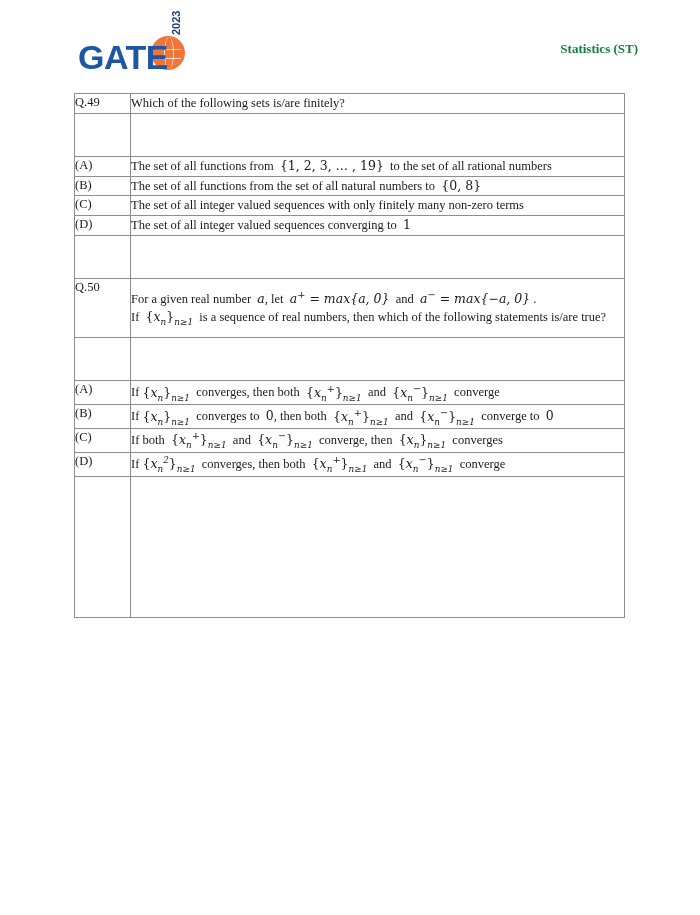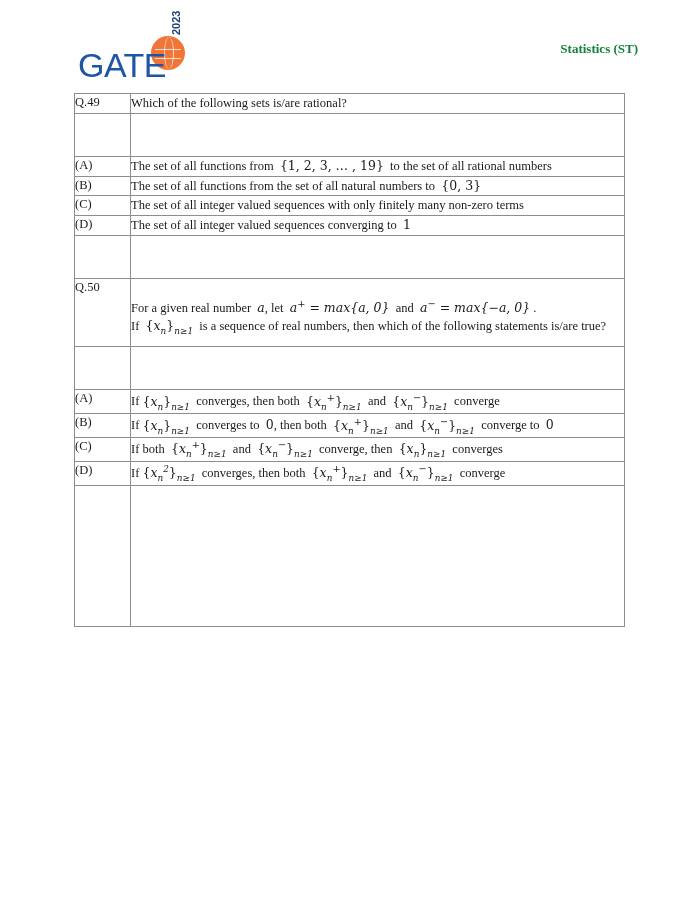--- a/index.html
+++ b/index.html
@@ -26,23 +26,23 @@
   .logo {
     position: absolute;
     left: 78px;
     top: 32px;
     width: 130px;
     height: 46px;
   }
   .logo-text {
     position: absolute;
     left: 0;
-    top: 14px;
+    top: 6px;
     font-family: "Liberation Sans", "DejaVu Sans", sans-serif;
-    font-weight: normal;
+    font-weight: bold;
     font-size: 34px;
     letter-spacing: -0.5px;
     color: #1f55a5;
     line-height: 38px;
     z-index: 3;
   }
   .logo-globe {
     position: absolute;
     left: 73px;
     top: 4px;
@@ -120,21 +120,21 @@
     padding: 11px 0 10px 8px;
     line-height: 1.35;
     white-space: nowrap;
   }
   .cell-body {
     font-size: 12.5px;
     padding: 11px 10px 10px 11px;
     line-height: 1.5;
   }
   .cell-body.multi {
-    padding-top: 18px;
+    padding-top: 9px;
     padding-bottom: 9px;
     line-height: 1.45;
   }
   .row-spacer td {
     height: 42px;
   }
   .row-tail td {
     height: 140px;
   }
 
@@ -171,36 +171,36 @@
 
 <table class="qtable">
   <colgroup>
     <col class="col-label">
     <col>
   </colgroup>
   <tbody>
 
     <tr>
       <td class="cell-label">Q.49</td>
-      <td class="cell-body">Which of the following sets is/are rational?</td>
+      <td class="cell-body">Which of the following sets is/are finitely?</td>
     </tr>
 
     <tr class="row-spacer">
       <td></td>
       <td></td>
     </tr>
 
     <tr>
       <td class="cell-label">(A)</td>
       <td class="cell-body">The set of all functions from&nbsp; <span class="mr">{1, 2, 3, … , 19}</span>&nbsp; to the set of all rational numbers</td>
     </tr>
 
     <tr>
       <td class="cell-label">(B)</td>
-      <td class="cell-body">The set of all functions from the set of all natural numbers to&nbsp; <span class="mr">{0, 3}</span></td>
+      <td class="cell-body">The set of all functions from the set of all natural numbers to&nbsp; <span class="mr">{0, 8}</span></td>
     </tr>
 
     <tr>
       <td class="cell-label">(C)</td>
       <td class="cell-body">The set of all integer valued sequences with only finitely many non-zero terms</td>
     </tr>
 
     <tr>
       <td class="cell-label">(D)</td>
       <td class="cell-body">The set of all integer valued sequences converging to&nbsp; <span class="mr">1</span></td>

